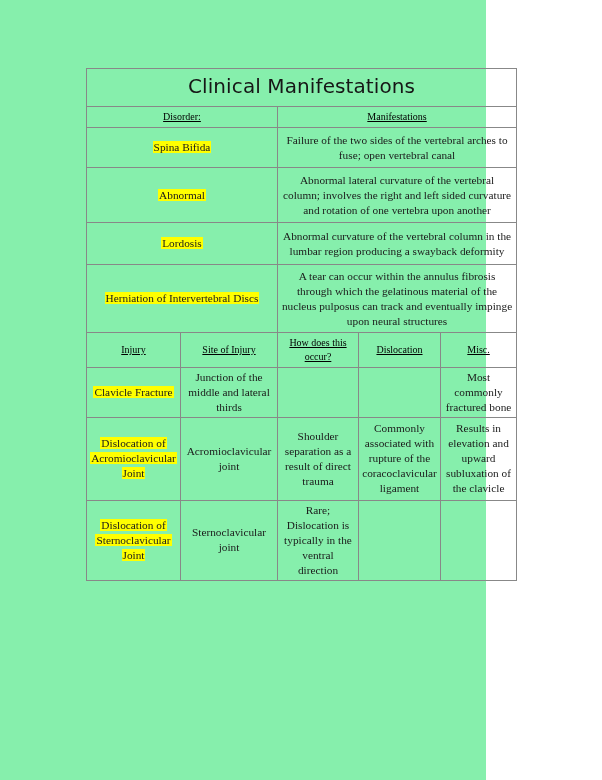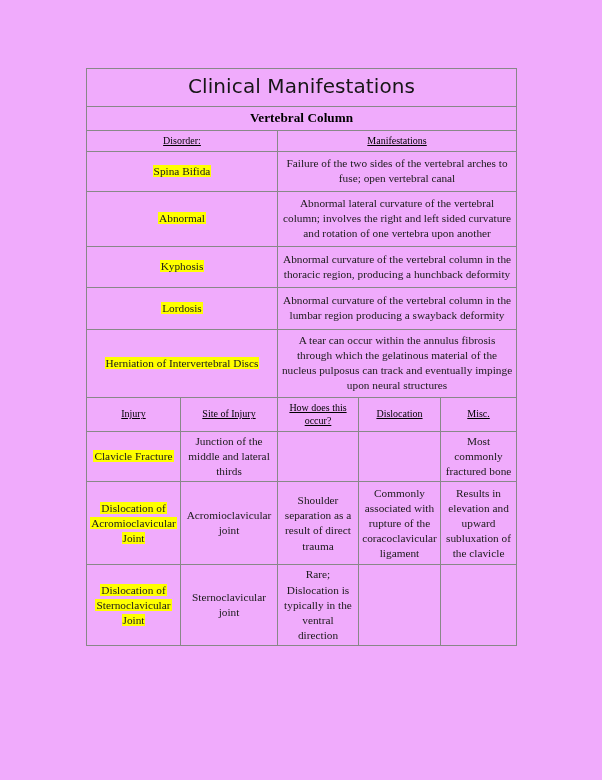--- a/index.html
+++ b/index.html
@@ -10,23 +10,23 @@
   }
   body {
     width: 602px;
     height: 780px;
     font-family: "Liberation Serif", "DejaVu Serif", serif;
     color: #000000;
     overflow: hidden;
   }
   .page {
     position: relative;
-    width: 602px;
+    width: 486px;
     height: 780px;
-    background: #f0abfc;
+    background: #86efac;
   }
   .doc-table {
     position: absolute;
     left: 86px;
     top: 68px;
     width: 430px;
     border-collapse: collapse;
     table-layout: fixed;
   }
   .doc-table td {
@@ -93,43 +93,36 @@
       <col style="width:81px">
       <col style="width:82px">
       <col style="width:76px">
     </colgroup>
     <tbody>
 
       <tr>
         <td class="title-cell" colspan="5">Clinical Manifestations</td>
       </tr>
 
-      <tr>
-        <td class="section-cell" colspan="5">Vertebral Column</td>
-      </tr>
 
       <tr>
         <td class="col-head" colspan="2"><span class="hd">Disorder:</span></td>
         <td class="col-head" colspan="3"><span class="hd">Manifestations</span></td>
       </tr>
 
       <tr style="height:40px">
         <td class="term-cell" colspan="2"><span class="hl">Spina Bifida</span></td>
         <td colspan="3">Failure of the two sides of the vertebral arches to fuse; open vertebral canal</td>
       </tr>
 
       <tr style="height:55px">
         <td class="term-cell" colspan="2"><span class="hl">Abnormal</span></td>
         <td colspan="3">Abnormal lateral curvature of the vertebral column; involves the right and left sided  curvature and rotation of one vertebra upon another</td>
       </tr>
 
-      <tr style="height:41px">
-        <td class="term-cell" colspan="2"><span class="hl">Kyphosis</span></td>
-        <td colspan="3">Abnormal curvature of the vertebral column in the thoracic region, producing a hunchback deformity</td>
-      </tr>
 
       <tr style="height:42px">
         <td class="term-cell" colspan="2"><span class="hl">Lordosis</span></td>
         <td colspan="3">Abnormal curvature of the vertebral column in the lumbar region producing a swayback deformity</td>
       </tr>
 
       <tr style="height:68px">
         <td class="term-cell" colspan="2"><span class="hl">Herniation of Intervertebral Discs</span></td>
         <td colspan="3">A tear can occur within the annulus fibrosis through which the gelatinous material of the nucleus pulposus can track and eventually impinge upon neural structures</td>
       </tr>

